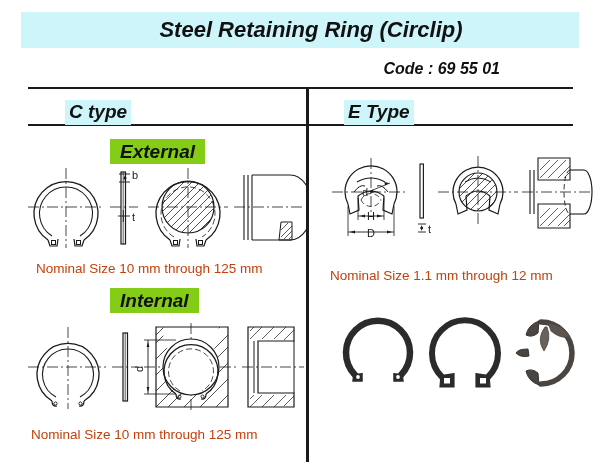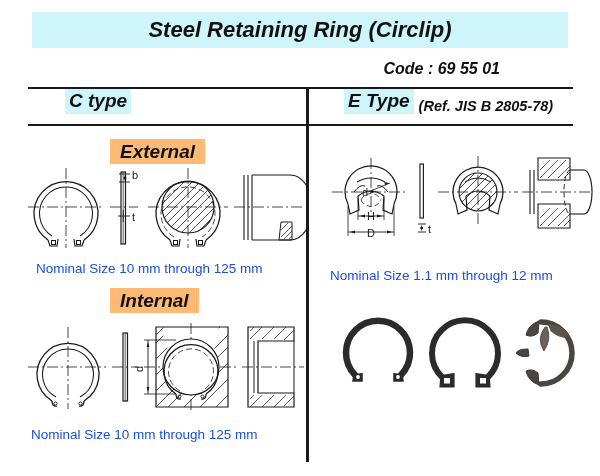--- a/index.html
+++ b/index.html
@@ -32,20 +32,21 @@
     align-items: center;
     justify-content: center;
   }
   .title-hl {
     background: #cdf5fa;
     width: 536px;
     height: 36px;
     display: flex;
     align-items: center;
     justify-content: center;
+    padding-left: 22px;
   }
   .title-text {
     font-size: 22px;
     font-weight: bold;
     font-style: italic;
     letter-spacing: 0px;
     white-space: nowrap;
   }
 
   
@@ -83,70 +84,70 @@
   .divider-v {
     position: absolute;
     left: 306px; top: 87px;
     width: 3px; height: 375px;
     background: #1a1a1a;
   }
 
   
   .hdr {
     position: absolute;
-    top: 84px;
+    top: 100px;
     height: 30px;
     display: flex;
-    align-items: flex-end;
+    align-items: flex-start;
     white-space: nowrap;
     padding-left: 31px;
   }
   .hdr-c { left: 34px; }
-  .hdr-e { left: 313px; }
+  .hdr-e { left: 313px; flex-direction: column; }
   .hdr-strong {
     background: #cdf5fa;
     font-size: 19px;
     font-weight: bold;
     font-style: italic;
     padding: 1px 4px 2px 4px;
   }
   .hdr-ref {
     font-size: 14.5px;
     font-weight: bold;
     font-style: italic;
     margin-left: 5px;
   }
 
   
   .seclabel {
     position: absolute;
     display: flex;
     align-items: center;
     justify-content: center;
-    background: #fdba74;
+    background: #84cc16;
     height: 25px;
     padding: 0 10px;
     box-sizing: border-box;
   }
   .seclabel span {
     font-size: 19px;
     font-weight: bold;
     font-style: italic;
     white-space: nowrap;
   }
   .sec-external { left: 110px; top: 139px; }
   .sec-internal { left: 110px; top: 288px; text-align: center; }
 
   
   .nominal {
     position: absolute;
     font-size: 13.5px;
     font-weight: normal;
     font-style: normal;
-    color: #1d4ed8;
+    color: #c2410c;
     white-space: nowrap;
   }
   .nom-c-ext  { left: 36px;  top: 261px; }
   .nom-c-int  { left: 31px;  top: 427px; }
   .nom-e      { left: 330px; top: 268px; }
 
   
   .draw {
     position: absolute;
   }
@@ -174,21 +175,20 @@
 
   <div class="rule-top"></div>
   <div class="rule-mid"></div>
   <div class="divider-v"></div>
 
   <div class="hdr hdr-c">
     <span class="hdr-strong">C type</span>
   </div>
   <div class="hdr hdr-e">
     <span class="hdr-strong">E Type</span>
-    <span class="hdr-ref">(Ref. JIS B 2805-78)</span>
   </div>
 
   <div class="seclabel sec-external">
     <span>External</span>
   </div>
   <div class="seclabel sec-internal">
     <span>Internal</span>
   </div>
 
   <div class="draw dw-c-ext">

